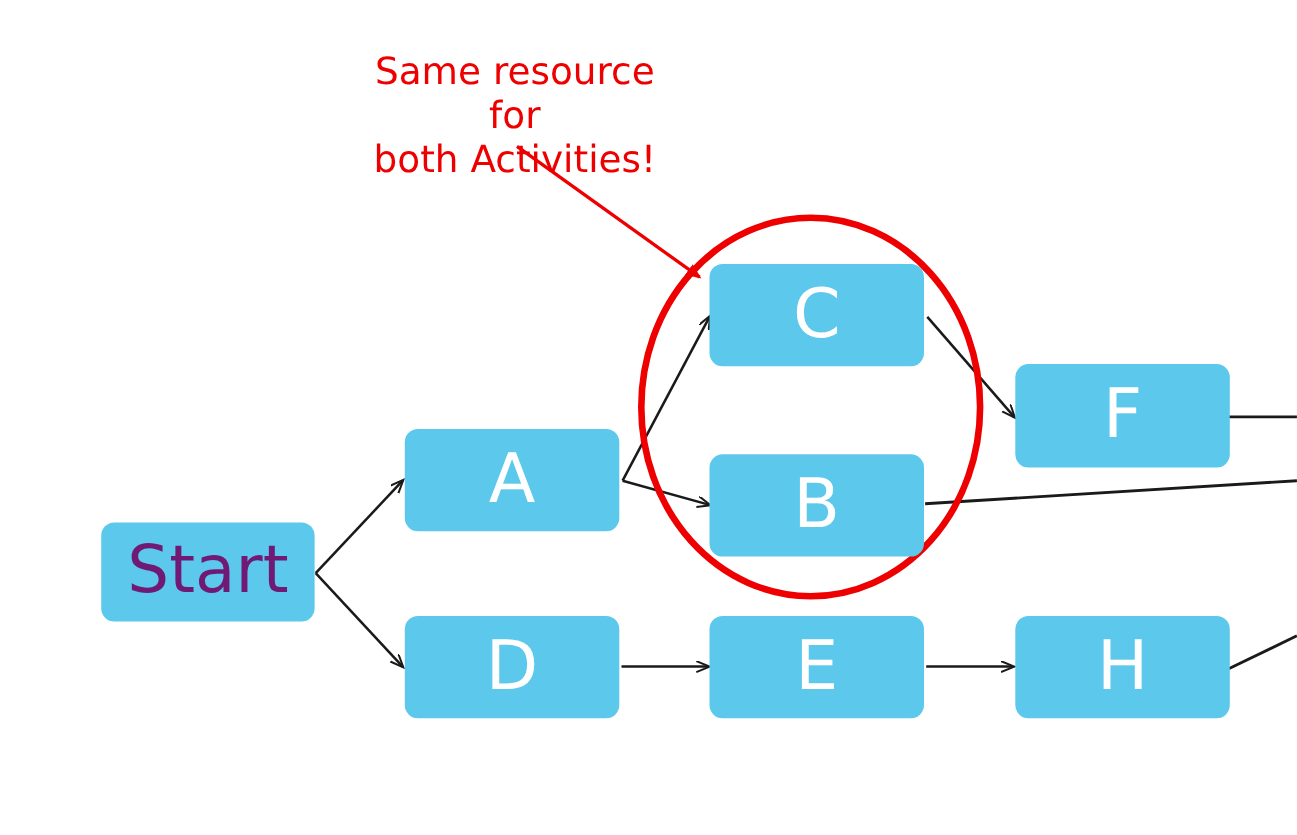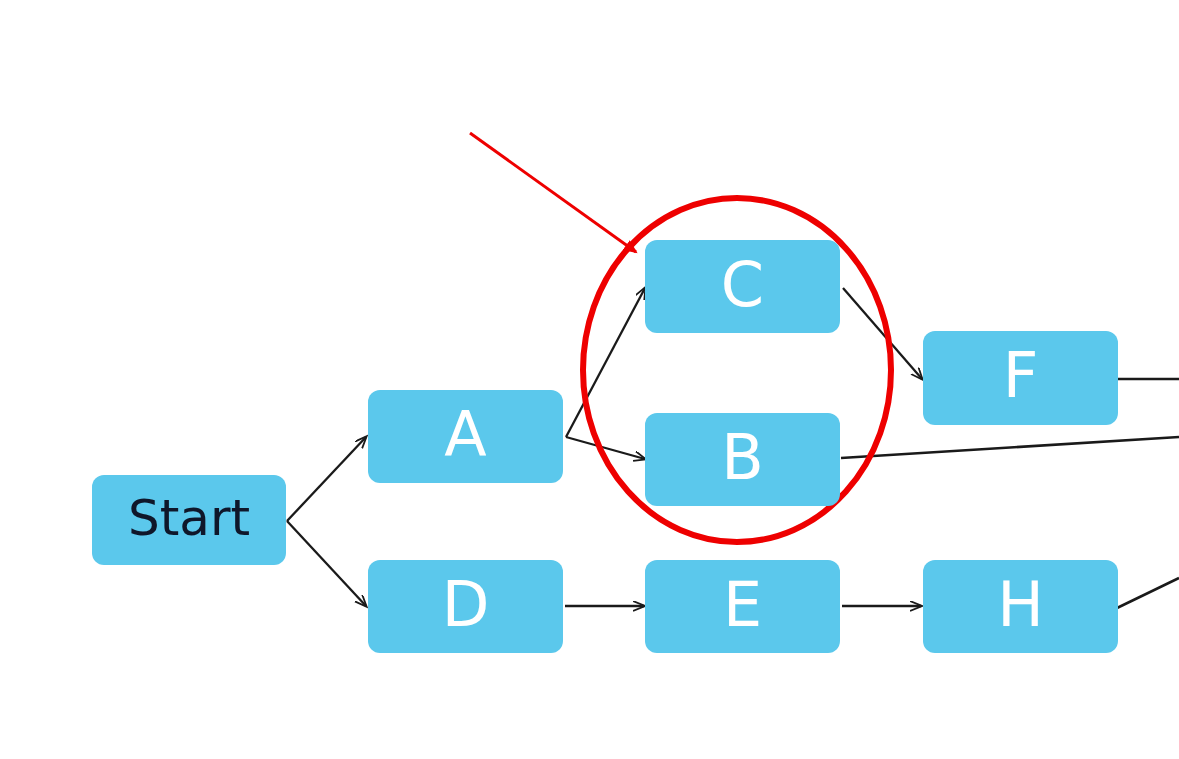--- a/index.html
+++ b/index.html
@@ -87,21 +87,21 @@
 
     <line x1="842" y1="606" x2="921" y2="606" stroke="#1a1a1a" stroke-width="2.3" marker-end="url(#arrowhead)"></line>
 
     <line x1="1117" y1="608" x2="1179" y2="578" stroke="#1a1a1a" stroke-width="2.6"></line>
 
     <ellipse cx="737" cy="370" rx="154" ry="172" fill="none" stroke="#ee0000" stroke-width="6"></ellipse>
 
     <line x1="470" y1="133" x2="636" y2="252" stroke="#ee0000" stroke-width="3" marker-end="url(#arrowhead-red)"></line>
   </svg>
 
-  <div class="node" style="left: 92px; top: 475px; width: 194px; height: 90px; font-size: 50px; background: rgb(91, 200, 236); color: #0f172a;">
+  <div class="node" style="left: 92px; top: 475px; width: 194px; height: 90px; font-size: 60px; background: rgb(91, 200, 236); color: #701a75;">
     <span class="node-label">Start</span>
   </div>
 
   <div class="node" style="left: 368px; top: 390px; width: 195px; height: 93px; font-size: 62px; background: rgb(91, 200, 236); color: rgb(255, 255, 255);">
     <span class="node-label">A</span>
   </div>
 
   <div class="node" style="left: 645px; top: 240px; width: 195px; height: 93px; font-size: 62px; background: rgb(91, 200, 236); color: rgb(255, 255, 255);">
     <span class="node-label">C</span>
   </div>
@@ -119,14 +119,16 @@
   </div>
 
   <div class="node" style="left: 645px; top: 560px; width: 195px; height: 93px; font-size: 62px; background: rgb(91, 200, 236); color: rgb(255, 255, 255);">
     <span class="node-label">E</span>
   </div>
 
   <div class="node" style="left: 923px; top: 560px; width: 195px; height: 93px; font-size: 62px; background: rgb(91, 200, 236); color: rgb(255, 255, 255);">
     <span class="node-label">H</span>
   </div>
 
+  <div class="annotation" style="left: 318px; top: 45px; width: 300px; font-size: 34px; color: rgb(238, 0, 0);">Same resource for
+both Activities!</div>
 
 </div>
 
 </body></html>

